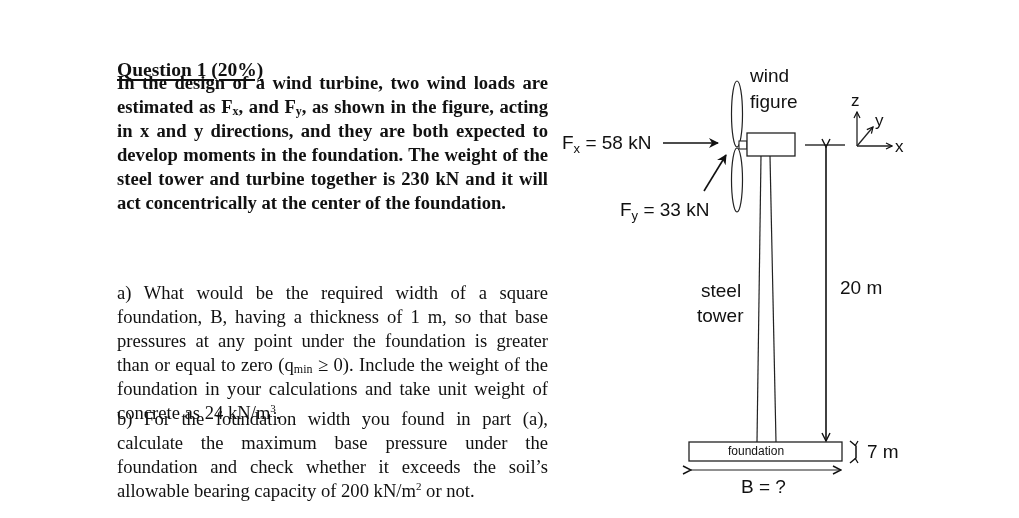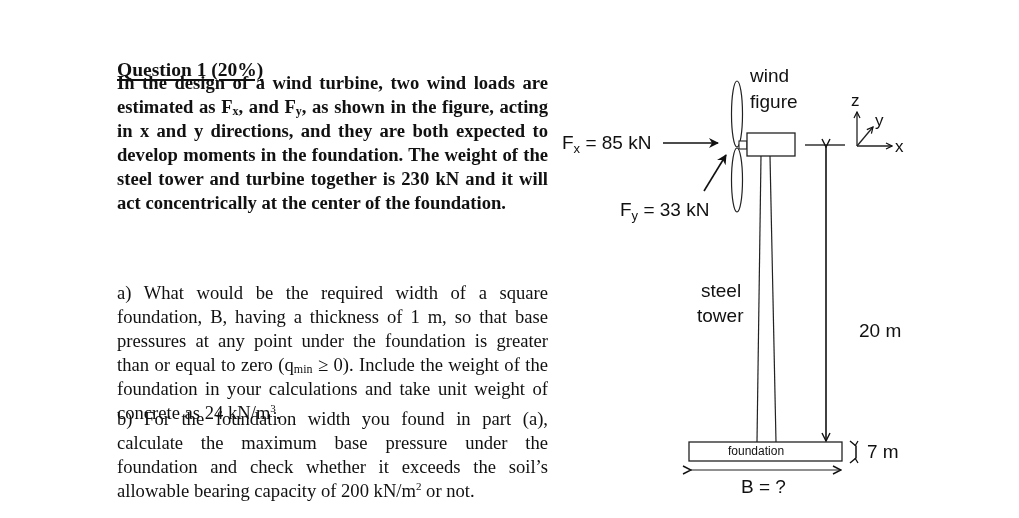--- a/index.html
+++ b/index.html
@@ -85,27 +85,27 @@
   <g>
     <line x1="857" y1="146" x2="857" y2="112" stroke="#222" stroke-width="1.3" marker-end="url(#ahOpenSmall)"></line>
     <line x1="857" y1="146" x2="892" y2="146" stroke="#222" stroke-width="1.3" marker-end="url(#ahOpenSmall)"></line>
     <line x1="857" y1="146" x2="873" y2="127" stroke="#222" stroke-width="1.3" marker-end="url(#ahOpenSmall)"></line>
   </g>
 </svg>
 
 <div class="lbl sans" style="left:750px; top:65px;">wind</div>
 <div class="lbl sans" style="left:750px; top:91px;">figure</div>
 
-<div class="lbl sans" style="left:562px; top:132px;"><span>F</span><sub>x</sub><span> = 85 kN</span></div>
+<div class="lbl sans" style="left:562px; top:132px;"><span>F</span><sub>x</sub><span> = 58 kN</span></div>
 <div class="lbl sans" style="left:620px; top:199px;"><span>F</span><sub>y</sub><span> = 33 kN</span></div>
 
 <div class="lbl sans" style="left:701px; top:280px;">steel</div>
 <div class="lbl sans" style="left:697px; top:305px;">tower</div>
 
-<div class="lbl sans" style="left:859px; top:277px;margin-top:43px;">20 m</div>
+<div class="lbl sans" style="left:840px; top:277px;">20 m</div>
 
 <div class="lbl sans" style="left:728px; top:442px; font-size:12px; line-height:19px;">foundation</div>
 <div class="lbl sans" style="left:867px; top:441px;">7 m</div>
 <div class="lbl sans" style="left:741px; top:476px;">B = ?</div>
 
 <div class="lbl sans" style="left:851px; top:90px; font-size:17px;">z</div>
 <div class="lbl sans" style="left:875px; top:110px; font-size:17px;">y</div>
 <div class="lbl sans" style="left:895px; top:136px; font-size:17px;">x</div>
 
 </body></html>

